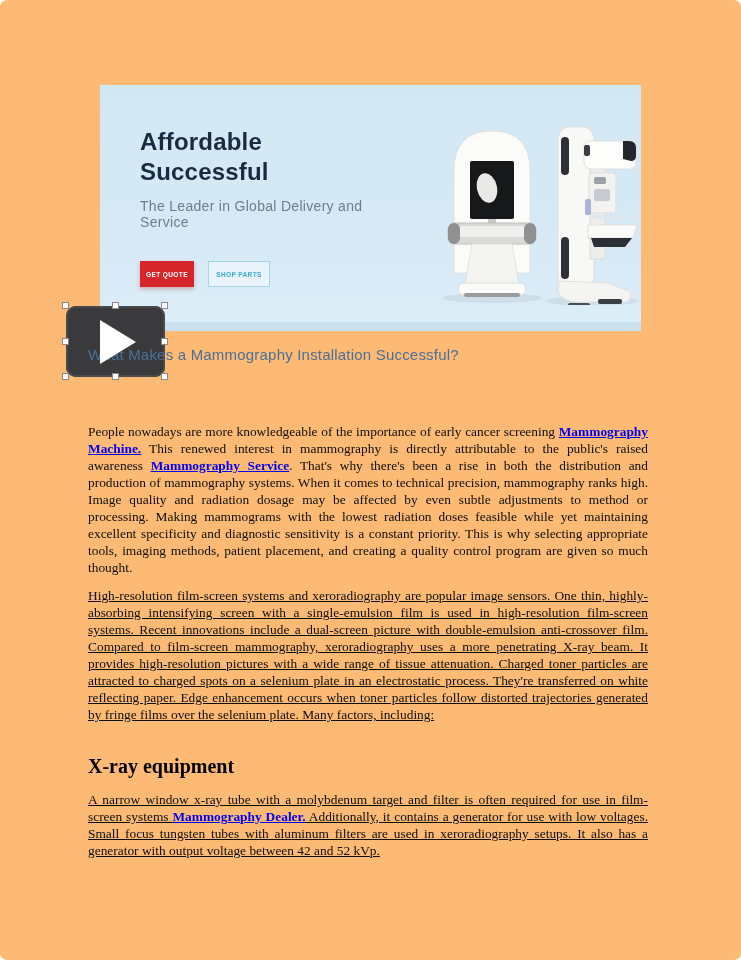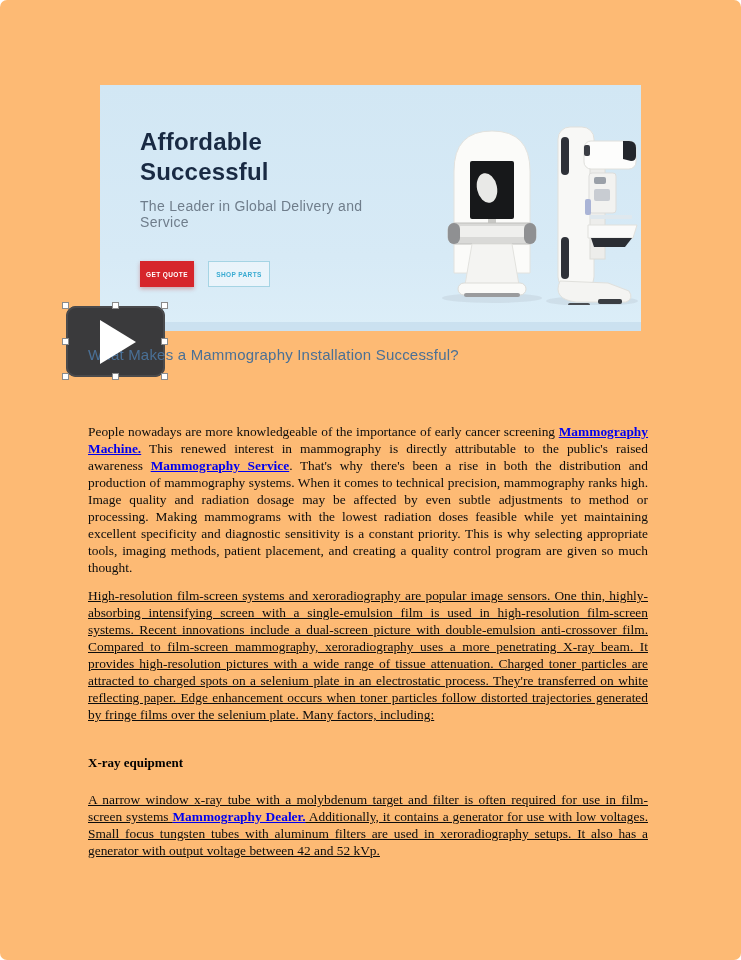--- a/index.html
+++ b/index.html
@@ -48,21 +48,21 @@
     position:absolute;left:88px;width:560px;z-index:5;
     font-family:Liberation Sans, sans-serif;font-weight:400;
     font-size:15px;color:var(--heading_blue);letter-spacing:.2px;
   }
   .h1{top:346px;} .h2{top:551px;}
   .body-text{
     position:absolute;left:88px;width:560px;z-index:2;
     font-size:13.4px;line-height:17px;color:#0c0c0c;text-align:justify;
   }
   .p1{top:383px;margin-top:40px;} .p2{top:587px;text-decoration:underline;} .p3{top:791px;text-decoration:underline;}
-  .h3{position:absolute;left:88px;top:755px;font-size:13px;font-weight:700;color:#000;z-index:2;}
+  .h3{position:absolute;left:88px;top:755px;font-size:20px;font-weight:700;color:#000;z-index:2;}
   a.doc-link{color:var(--link_blue);font-weight:700;text-decoration:underline;cursor:pointer;}
 </style>
 </head>
 <body>
 
 <div class="page">
 
   <div class="banner">
     <div class="banner-copy">
       <div class="banner-title">

